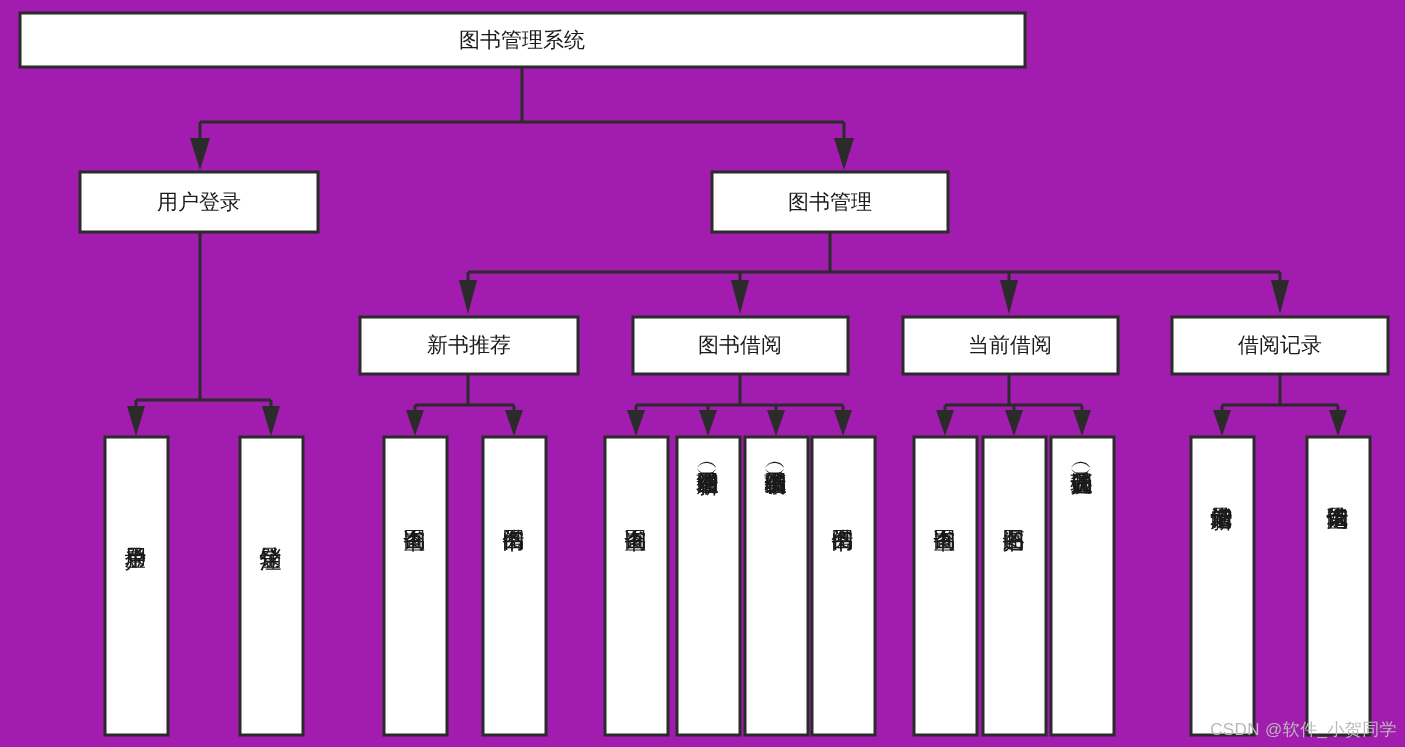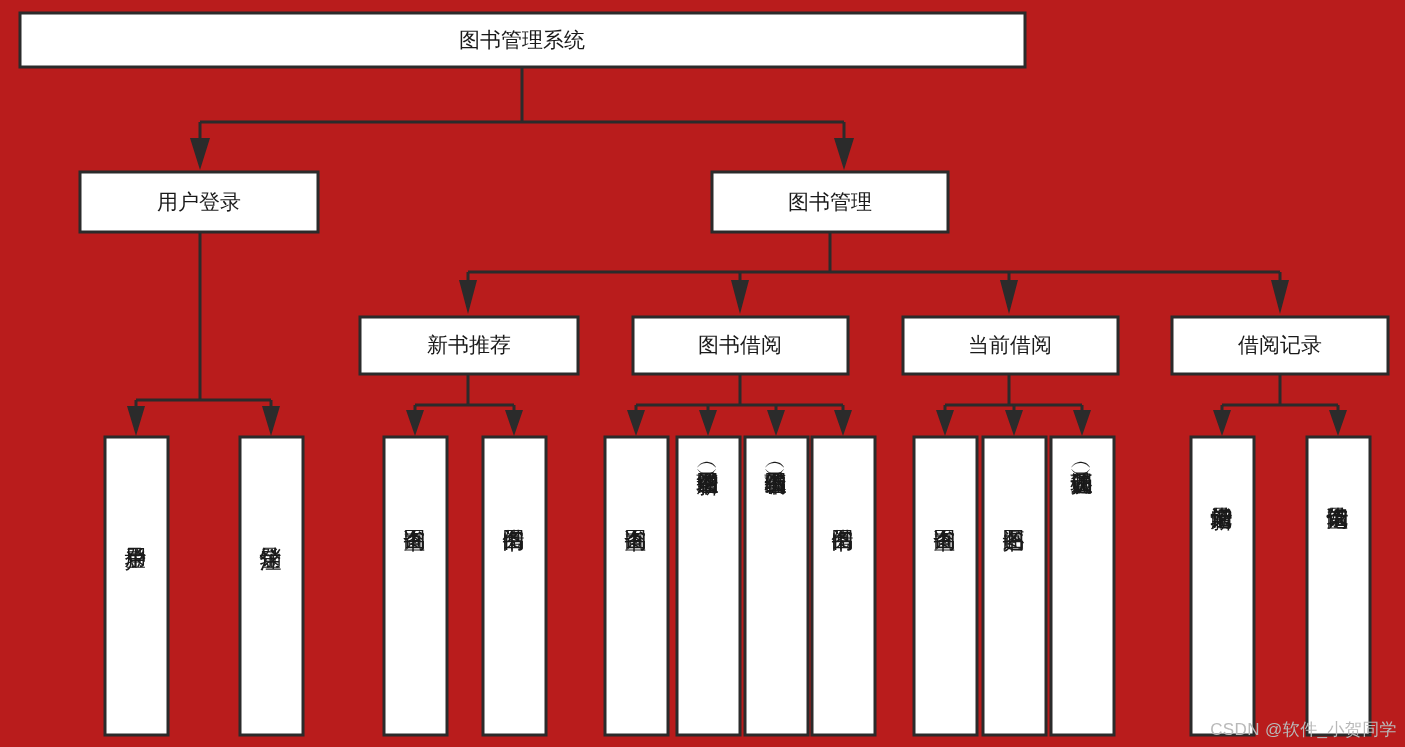--- a/index.html
+++ b/index.html
@@ -11,21 +11,21 @@
     width: 1405px;
     height: 747px;
     font-family: "Liberation Sans", "DejaVu Sans", sans-serif;
     overflow: hidden;
     position: relative;
   }
   #diagram-root {
     position: relative;
     width: 1405px;
     height: 747px;
-    background: #b91c1c;
+    background: #a21caf;
   }
   svg.diagram-svg {
     position: absolute;
     top: 0;
     left: 0;
     width: 1405px;
     height: 747px;
     display: block;
   }
   .node-box {

